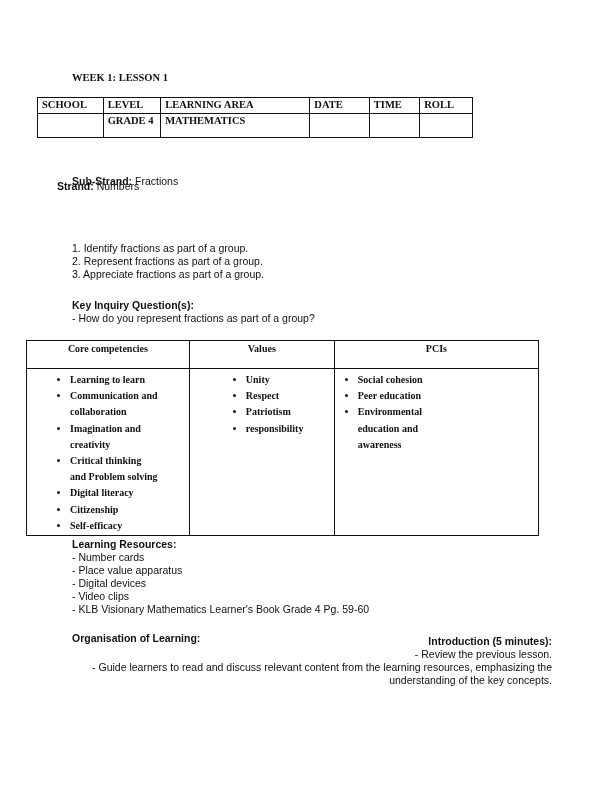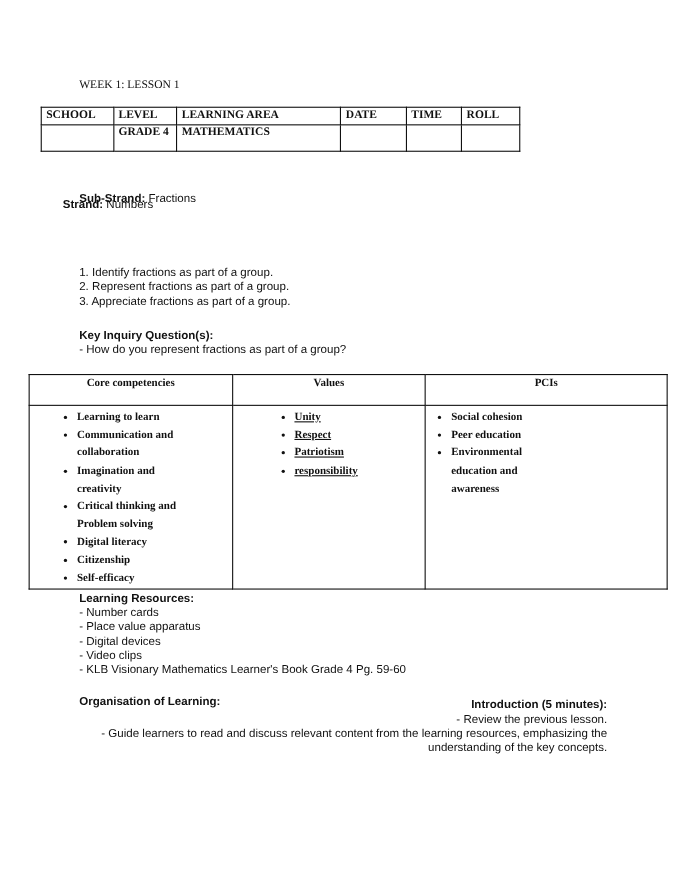--- a/index.html
+++ b/index.html
@@ -4,49 +4,49 @@
   <style>
     html, body { margin: 0; padding: 0; }
     body {
       width: 612px; height: 792px; background: #ffffff; position: relative;
       color: #111; overflow: hidden;
     }
     .serif { font-family: "Liberation Serif", "DejaVu Serif", serif; }
     .sans { font-family: "Liberation Sans", "DejaVu Sans", sans-serif; }
     .abs { position: absolute; }
 
-    #week-title { left: 72px; top: 72px; font-size: 10.5px; font-weight: normal; }
+    #week-title { left: 72px; top: 72px; font-size: 10.5px; font-weight: bold; }
 
     table { border-collapse: collapse; }
     #header-table {
       position: absolute; left: 37px; top: 97px; width: 436px;
       font-size: 10.5px; font-weight: bold;
     }
     #header-table td { border: 1.2px solid #111; padding: 1px 4px; vertical-align: top; }
     #header-table tr.r1 td { height: 13px; }
     #header-table tr.r2 td { height: 21px; }
 
     .label-line { font-size: 10.5px; line-height: 13px; }
     .label-line b { font-weight: bold; }
 
     #strand { left: 57px; top: 148px; margin-top: 32px; }
     #substrand { left: 72px; top: 175px; }
     #slo { left: 72px; top: 202px; }
     #outcomes { left: 72px; top: 242px; }
     #kiq { left: 72px; top: 299px; }
 
     #comp-table {
-      position: absolute; left: 26px; top: 340px; width: 581px; height: 181px;
+      position: absolute; left: 26px; top: 340px; width: 513px; height: 181px;
       font-size: 10px; font-weight: bold;
     }
     #comp-table td, #comp-table th { border: 1.2px solid #111; vertical-align: top; }
     #comp-table th { height: 24px; text-align: center; font-weight: bold; padding-top: 2px; }
     #comp-table ul { margin: 2px 0 0 0; padding-left: 22px; list-style: disc; }
     #comp-table li { line-height: 16.2px; padding-left: 0; }
-    #comp-table td.c2 ul { padding-left: 55px; text-decoration: underline; }
+    #comp-table td.c2 ul { padding-left: 55px; }
 
     #resources { left: 72px; top: 538px; }
     #organisation { left: 72px; top: 632px; }
     #intro { left: 72px; top: 635px; width: 480px; text-align: right; }
   </style>
 </head>
 <body>
 
 <div id="week-title" class="abs serif">WEEK 1: LESSON 1</div>
 

